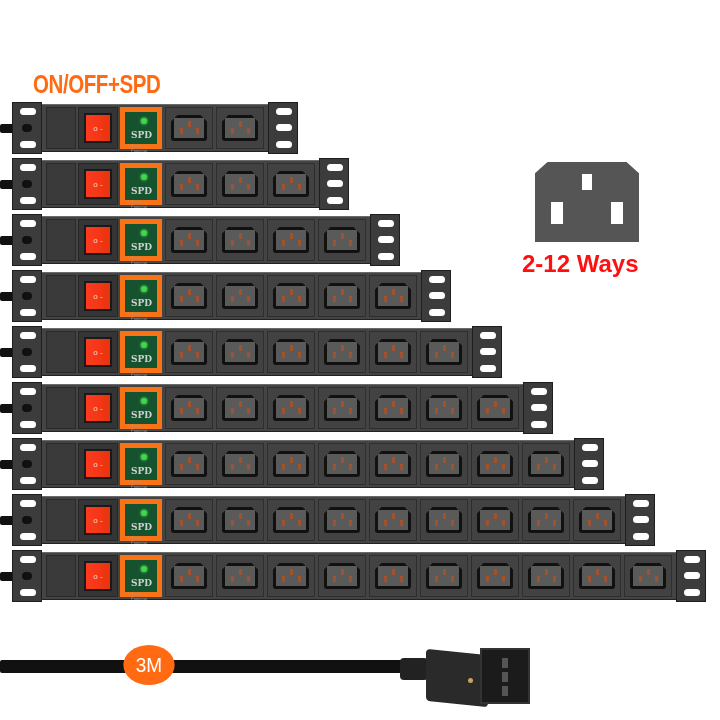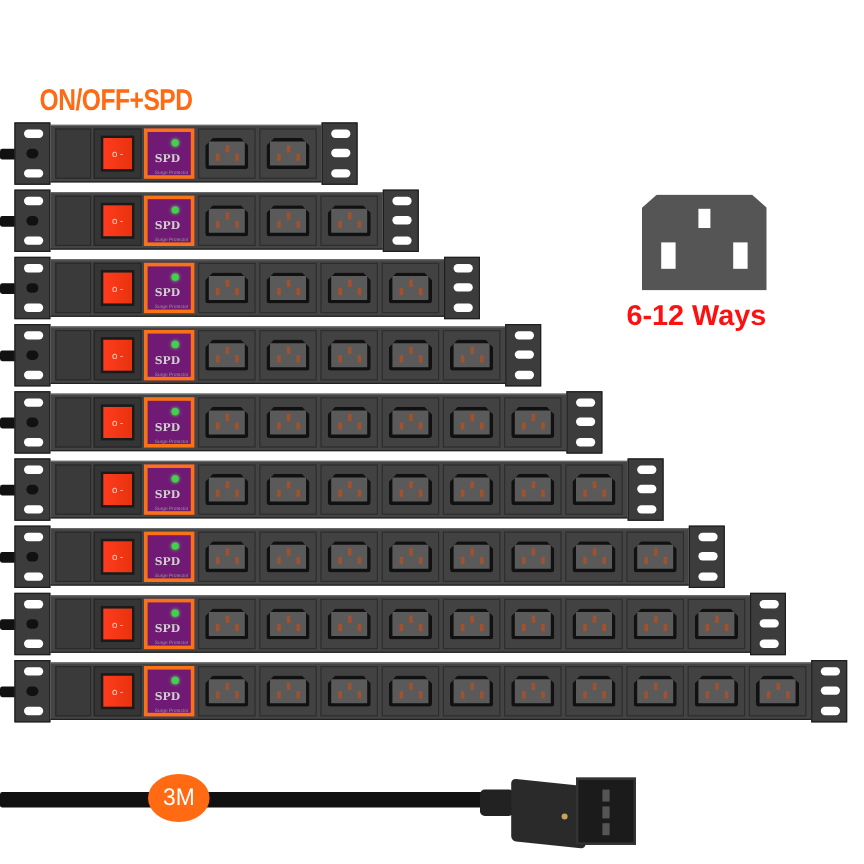--- a/index.html
+++ b/index.html
@@ -7,21 +7,21 @@
   .title-orange{position:absolute;left:33px;top:70px;font-size:25px;font-weight:bold;color:#ff6a13;letter-spacing:-0.5px;transform:scaleX(0.82);transform-origin:left top;}
   .strip{position:absolute;left:12px;height:52px;}
   .cable{position:absolute;left:0;width:14px;height:9px;background:#111;border-radius:2px;}
   .ear{position:absolute;top:0;width:30px;height:52px;background:#3c3c3c;border:1px solid #1e1e1e;box-sizing:border-box;}
   .ear .slot{position:absolute;left:7px;width:16px;height:7px;background:#fff;border-radius:4px;}
   .ear .screw{position:absolute;left:9px;top:21px;width:10px;height:8px;background:#111;border-radius:4px;}
   .body{position:absolute;top:2px;height:48px;background:#444;border-top:1px solid #6a6a6a;border-bottom:1px solid #222;box-sizing:border-box;display:flex;align-items:center;}
   .blank{width:30px;height:42px;margin-left:4px;background:#3a3a3a;border:1px solid #2a2a2a;box-sizing:border-box;}
   .switch-box{width:40px;height:42px;margin-left:2px;background:#353535;border:1px solid #262626;box-sizing:border-box;display:flex;align-items:center;justify-content:center;}
   .switch{width:24px;height:26px;background:linear-gradient(90deg,#ff3b1f,#e8330e);border:2px solid #1a1a1a;box-sizing:content-box;display:flex;align-items:center;justify-content:center;font-size:8px;color:#ffd4c4;}
-  .spd-box{width:42px;height:42px;margin-left:2px;background:#701a75;border:3px solid #f97316;box-sizing:border-box;position:relative;}
+  .spd-box{width:42px;height:42px;margin-left:2px;background:#14532d;border:5px solid #f97316;box-sizing:border-box;position:relative;}
   .spd-box .led{position:absolute;right:10px;top:6px;width:6px;height:6px;border-radius:50%;background:#3fd34a;box-shadow:0 0 3px #6f6;}
   .spd-box .spd-label{position:absolute;left:6px;top:18px;font-family:"DejaVu Serif",serif;font-weight:bold;font-size:9px;color:#cfcfcf;}
   .spd-box .spd-sub{position:absolute;left:6px;top:31px;font-size:4px;color:#999;}
   .socket-cell{width:48px;height:42px;margin-left:3px;background:#424242;border:1px solid #2e2e2e;box-sizing:border-box;display:flex;align-items:center;justify-content:center;}
   .socket{width:36px;height:26px;background:#5a5a5a;border:3px solid #111;box-sizing:border-box;border-radius:3px;clip-path:polygon(18% 0,82% 0,100% 25%,100% 100%,0 100%,0 25%);position:relative;}
   .socket .pin{position:absolute;width:3px;height:6px;background:#a0522d;}
   .title-c13{position:absolute;left:522px;top:250px;font-size:24px;font-weight:bold;color:#ff1010;line-height:28px;}
   .c13-icon{position:absolute;left:535px;top:162px;width:104px;height:80px;background:#555;clip-path:polygon(12% 0,88% 0,100% 14%,100% 100%,0 100%,0 14%);}
   .c13-icon .hole{position:absolute;background:#fff;}
   .plug-cable{position:absolute;left:0;top:660px;width:420px;height:13px;background:#111;border-radius:2px;}
@@ -634,21 +634,21 @@
       </div>
     </div>
   </div>
 
 <div class="c13-icon">
   <div class="hole" style="left:47px;top:12px;width:10px;height:16px;"></div>
   <div class="hole" style="left:16px;top:40px;width:12px;height:22px;"></div>
   <div class="hole" style="left:76px;top:40px;width:12px;height:22px;"></div>
 </div>
 <div class="title-c13">
-  <div>6-12 Ways</div>
+  <div>2-12 Ways</div>
 </div>
 
 <div class="plug-cable"></div>
 <div class="badge-3m">3M</div>
 <div class="plug">
   <div class="neck"></div>
   <div class="housing"></div>
   <div class="rivet"></div>
   <div class="head">
     <div class="pin" style="top:8px;"></div>

